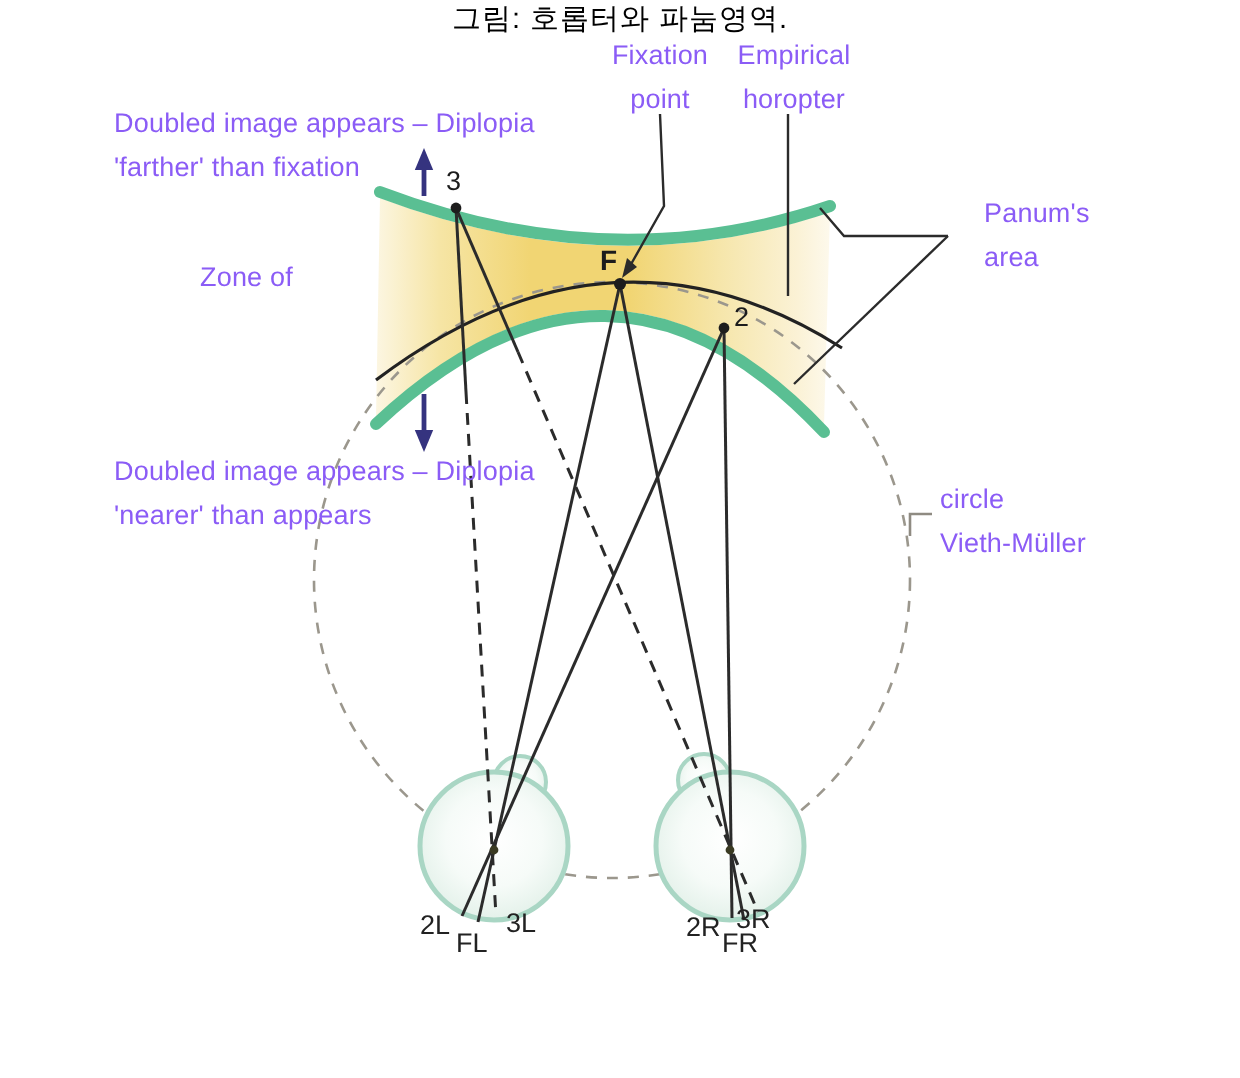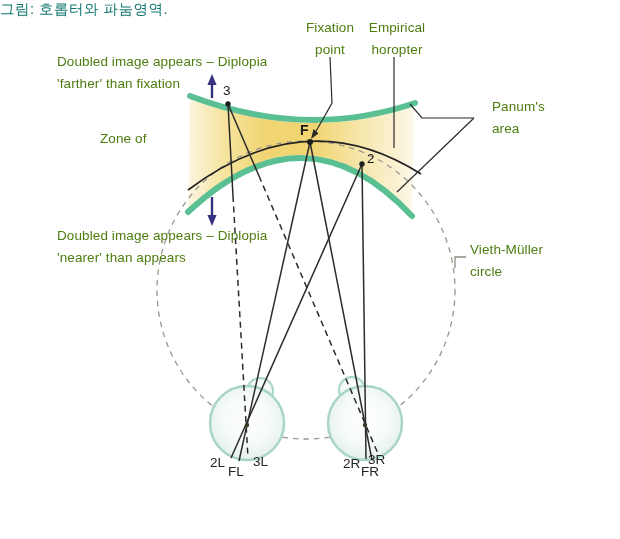--- a/index.html
+++ b/index.html
@@ -2,30 +2,30 @@
 <html><head>
 <meta charset="utf-8">
 <style>
   html,body{margin:0;padding:0;background:#ffffff;}
   .stage{
     position:relative;width:620px;height:539px;background:#ffffff;overflow:hidden;
     font-family:"Liberation Sans","DejaVu Sans",sans-serif;
   }
   .stage svg{position:absolute;left:0;top:0;}
   .lbl{
-    position:absolute;font-size:13.5px;line-height:1.6;color:#4d7c0f;
+    position:absolute;font-size:13.5px;line-height:1.6;color:#8b5cf6;
     white-space:nowrap;letter-spacing:.1px;
   }
   .lbl.centered{text-align:center;transform:translateX(-50%);}
   .pt{position:absolute;font-size:13.5px;color:#1c1c1c;line-height:1;}
   .pt.bold{font-weight:bold;font-size:14px;}
   .retina{position:absolute;font-size:13.5px;color:#222;line-height:1;}
   .caption{
-    position:absolute;left:0;right:0;top:499;
-    font-size:14.5px;color:#0f766e;letter-spacing:.5px;
+    position:absolute;left:0;right:0;top:499;text-align:center;
+    font-size:14.5px;color:#000000;letter-spacing:.5px;
   }
 </style>
 </head>
 <body>
 
 <div class="stage">
 
   <svg width="620" height="539" viewBox="0 0 620 539">
     <defs>
       <linearGradient id="goldGrad" x1="0" y1="0" x2="1" y2="0">
@@ -125,22 +125,22 @@
     <div>Panum's</div>
     <div>area</div>
   </div>
 
   <div class="lbl centered" style="left:397px;top:17px">
     <div>Empirical</div>
     <div>horopter</div>
   </div>
 
   <div class="lbl" style="left:470px;top:239px">
+    <div>circle</div>
     <div>Vieth-Müller</div>
-    <div>circle</div>
   </div>
 
   <span class="pt" style="left:223px;top:84px">3</span>
   <span class="pt bold" style="left:300px;top:123px">F</span>
   <span class="pt" style="left:367px;top:152px">2</span>
 
   <span class="retina" style="left:210px;top:456px">2L</span>
   <span class="retina" style="left:228px;top:465px">FL</span>
   <span class="retina" style="left:253px;top:455px">3L</span>
   <span class="retina" style="left:343px;top:457px">2R</span>

